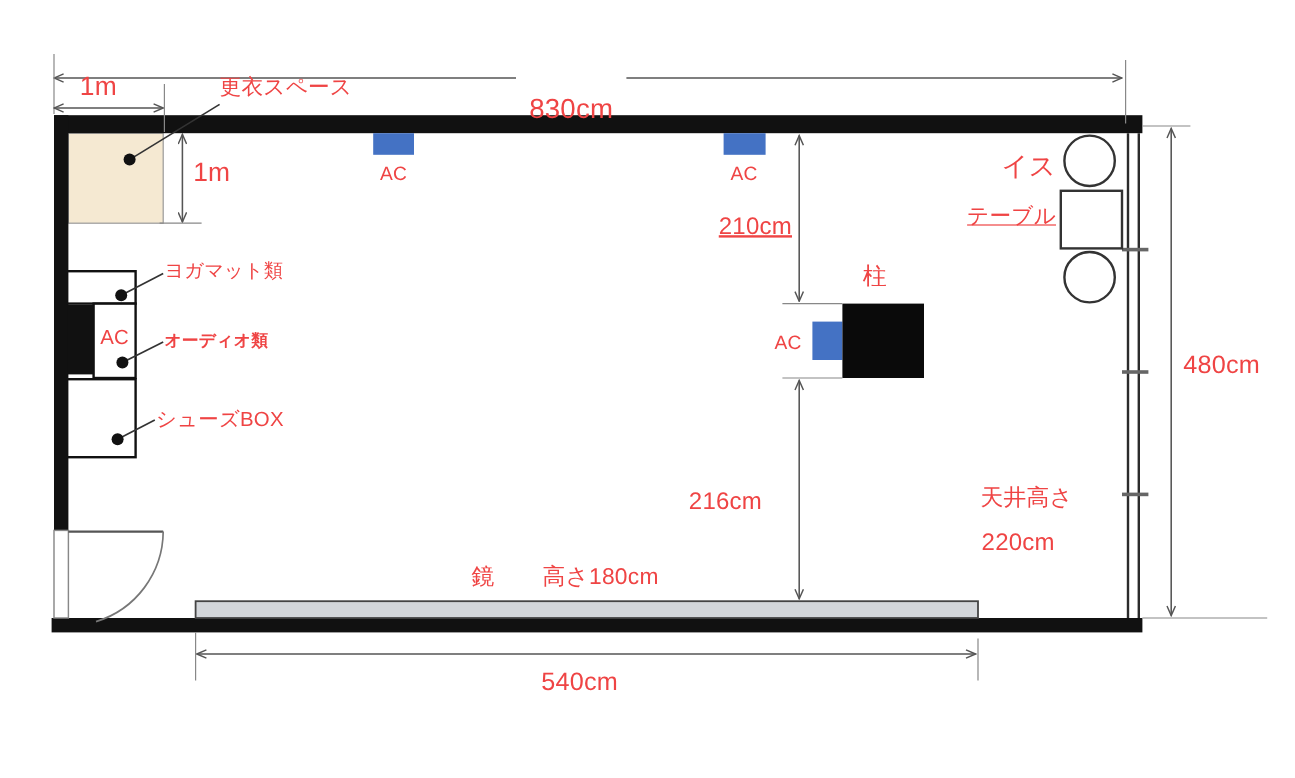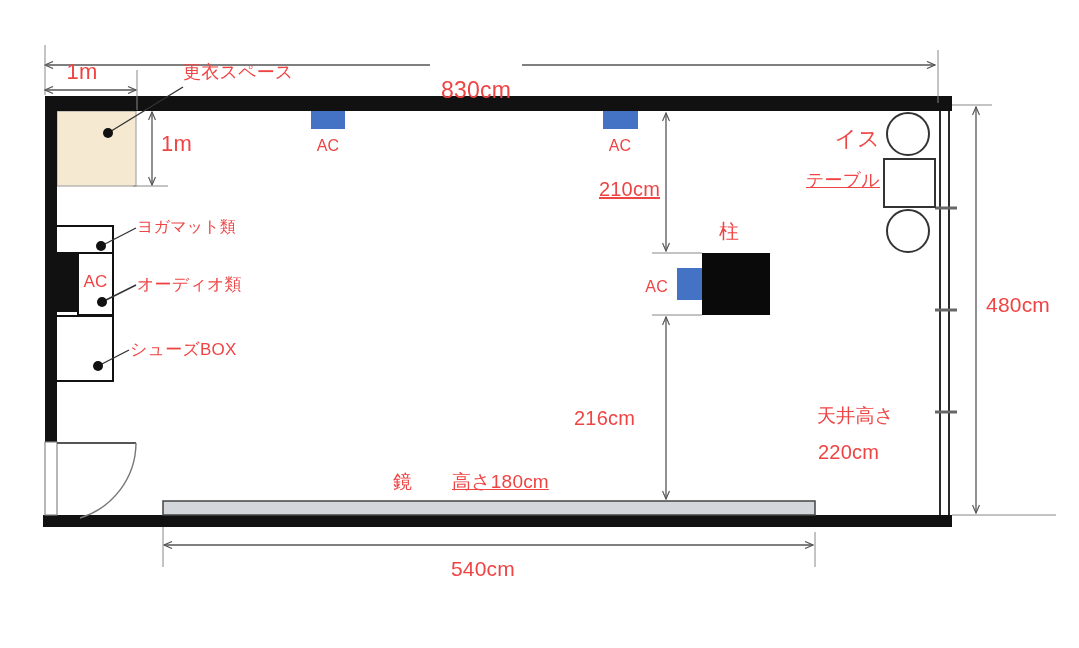--- a/index.html
+++ b/index.html
@@ -127,23 +127,23 @@
   <div class="lbl" style="left:817px;top:405px;font-size:19px;">天井高さ</div>
 
   <div class="lbl" style="left:818px;top:441px;font-size:20px;">220cm</div>
 
   <div class="lbl" style="left:574px;top:407px;width:82px;text-align:left;font-size:20px;">216cm</div>
 
   <div class="lbl" style="left:137px;top:218px;font-size:16px;">ヨガマット類</div>
 
   <div class="lbl" style="left:78px;top:272px;width:35px;text-align:center;font-size:17px;">AC</div>
 
-  <div class="lbl" style="left:137px;top:275px;font-size:17px;">オーディオ類</div>
+  <div class="lbl" style="left:137px;top:275px;font-size:14px;font-weight:bold;">オーディオ類</div>
 
   <div class="lbl" style="left:130px;top:340px;font-size:17px;text-align:right;">シューズBOX</div>
 
   <div class="lbl" style="left:393px;top:471px;font-size:19px;">鏡</div>
 
-  <div class="lbl" style="left:452px;top:471px;font-size:19px;text-decoration:underline;">高さ180cm</div>
+  <div class="lbl" style="left:452px;top:471px;font-size:19px;">高さ180cm</div>
 
   <div class="lbl" style="left:433px;top:557px;width:100px;text-align:center;font-size:21px;">540cm</div>
 
 </div>
 
 </body></html>

